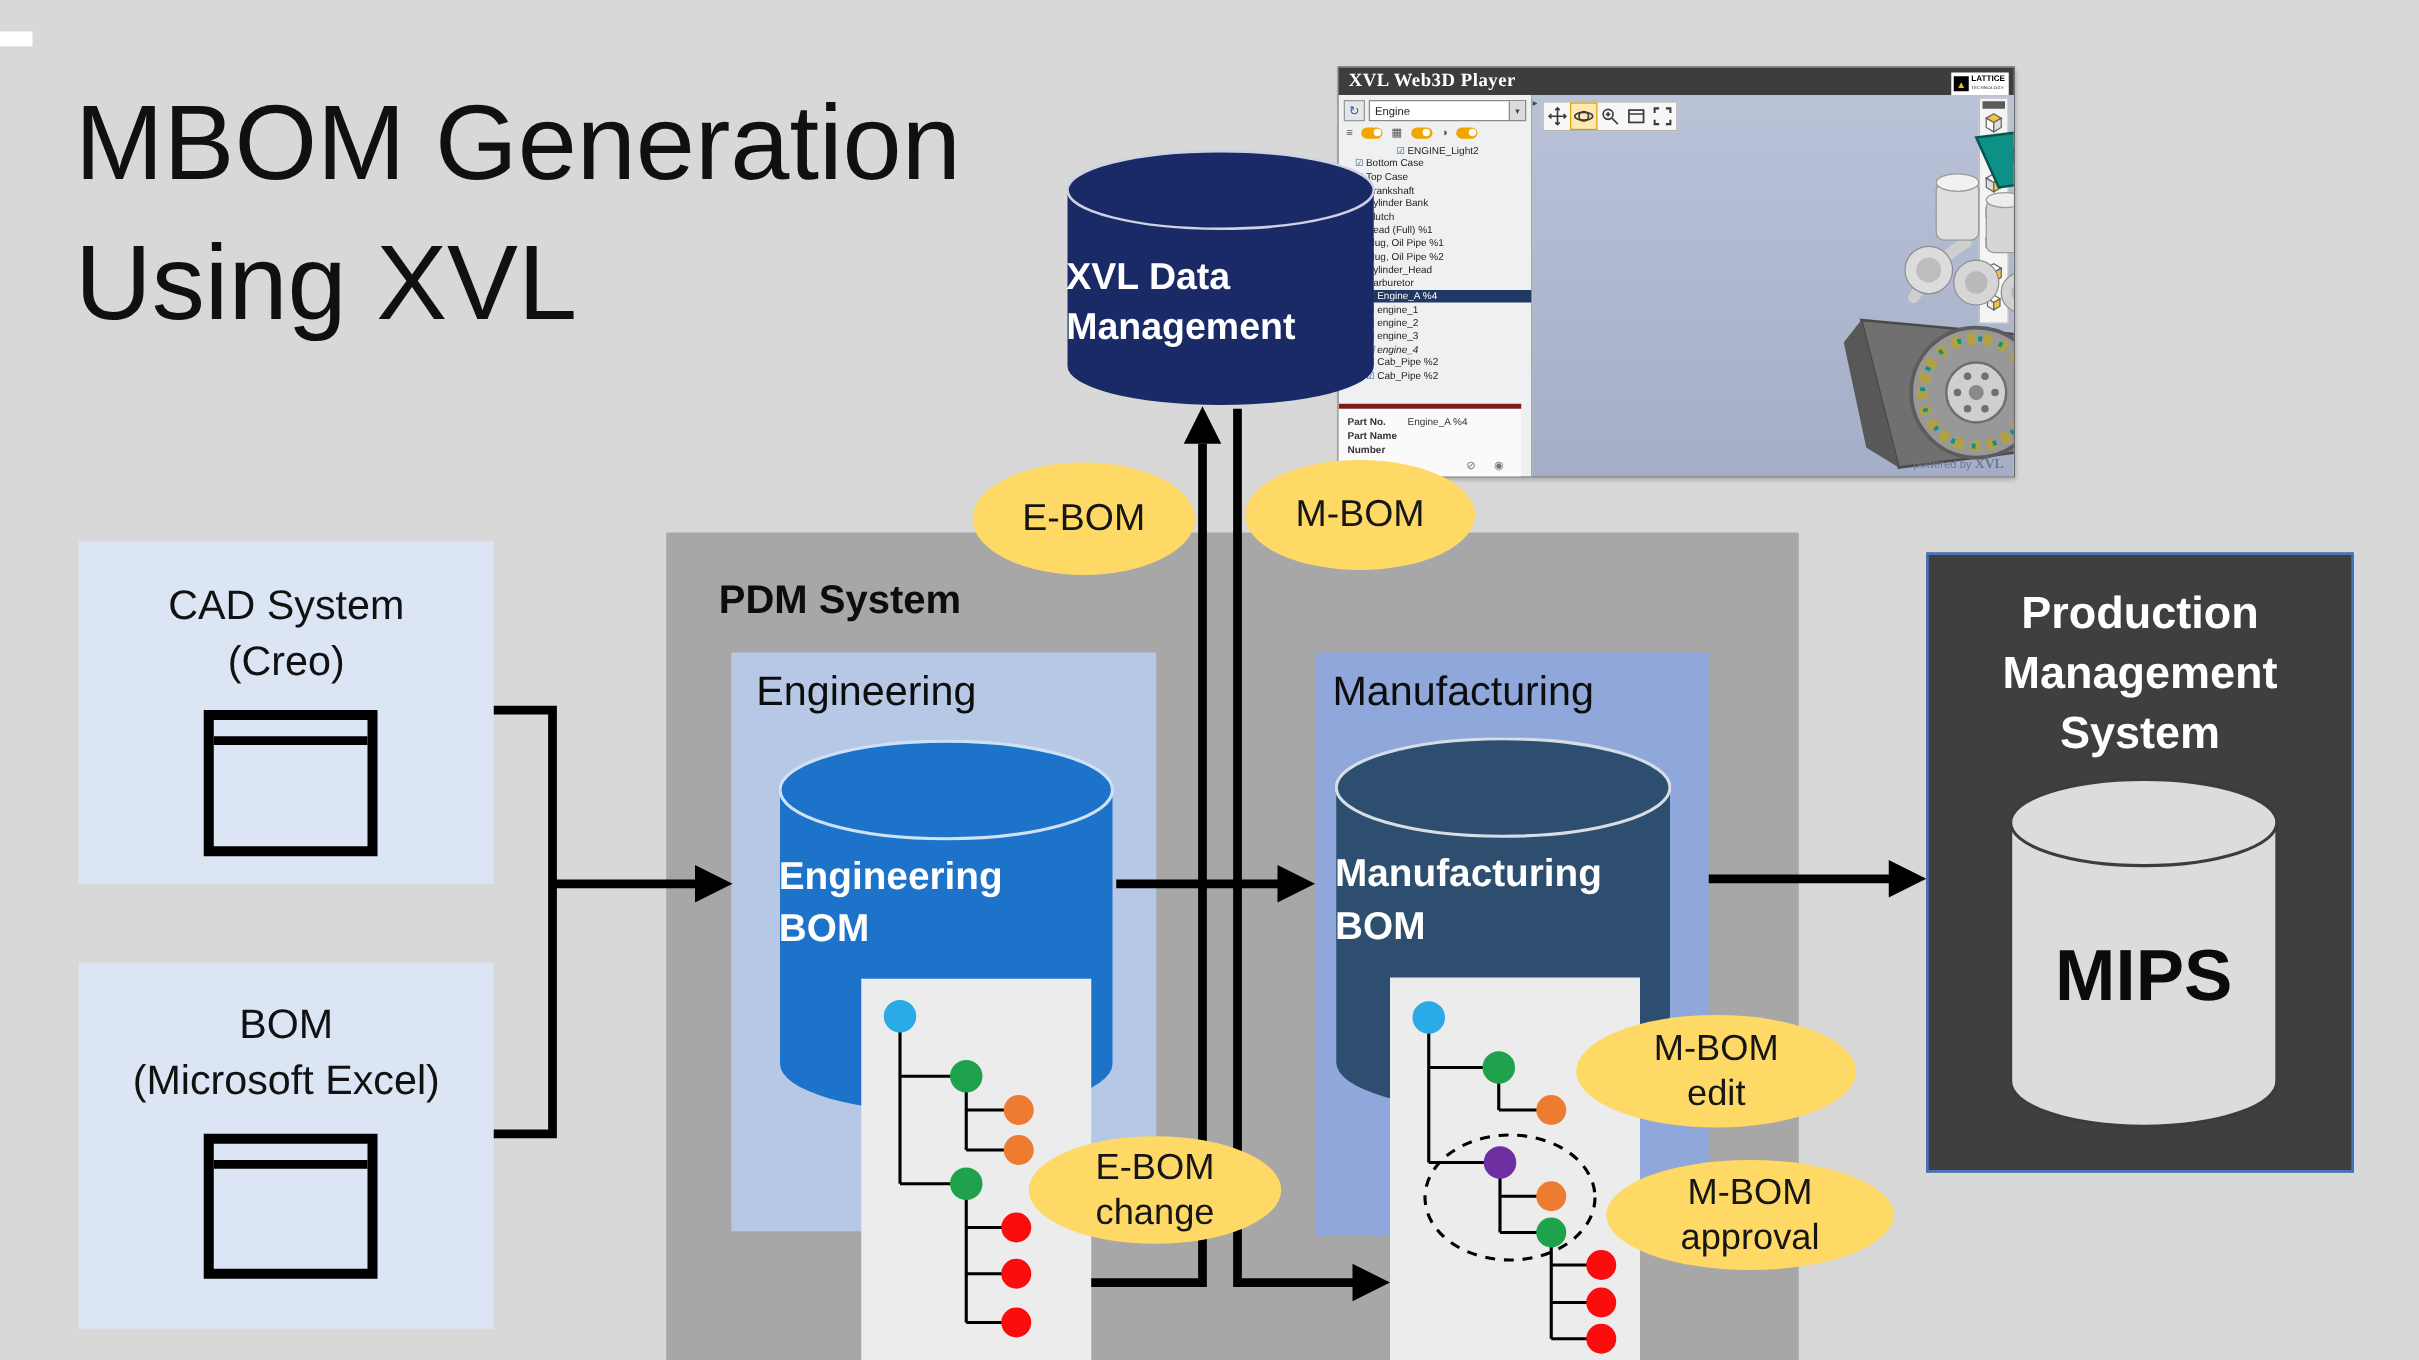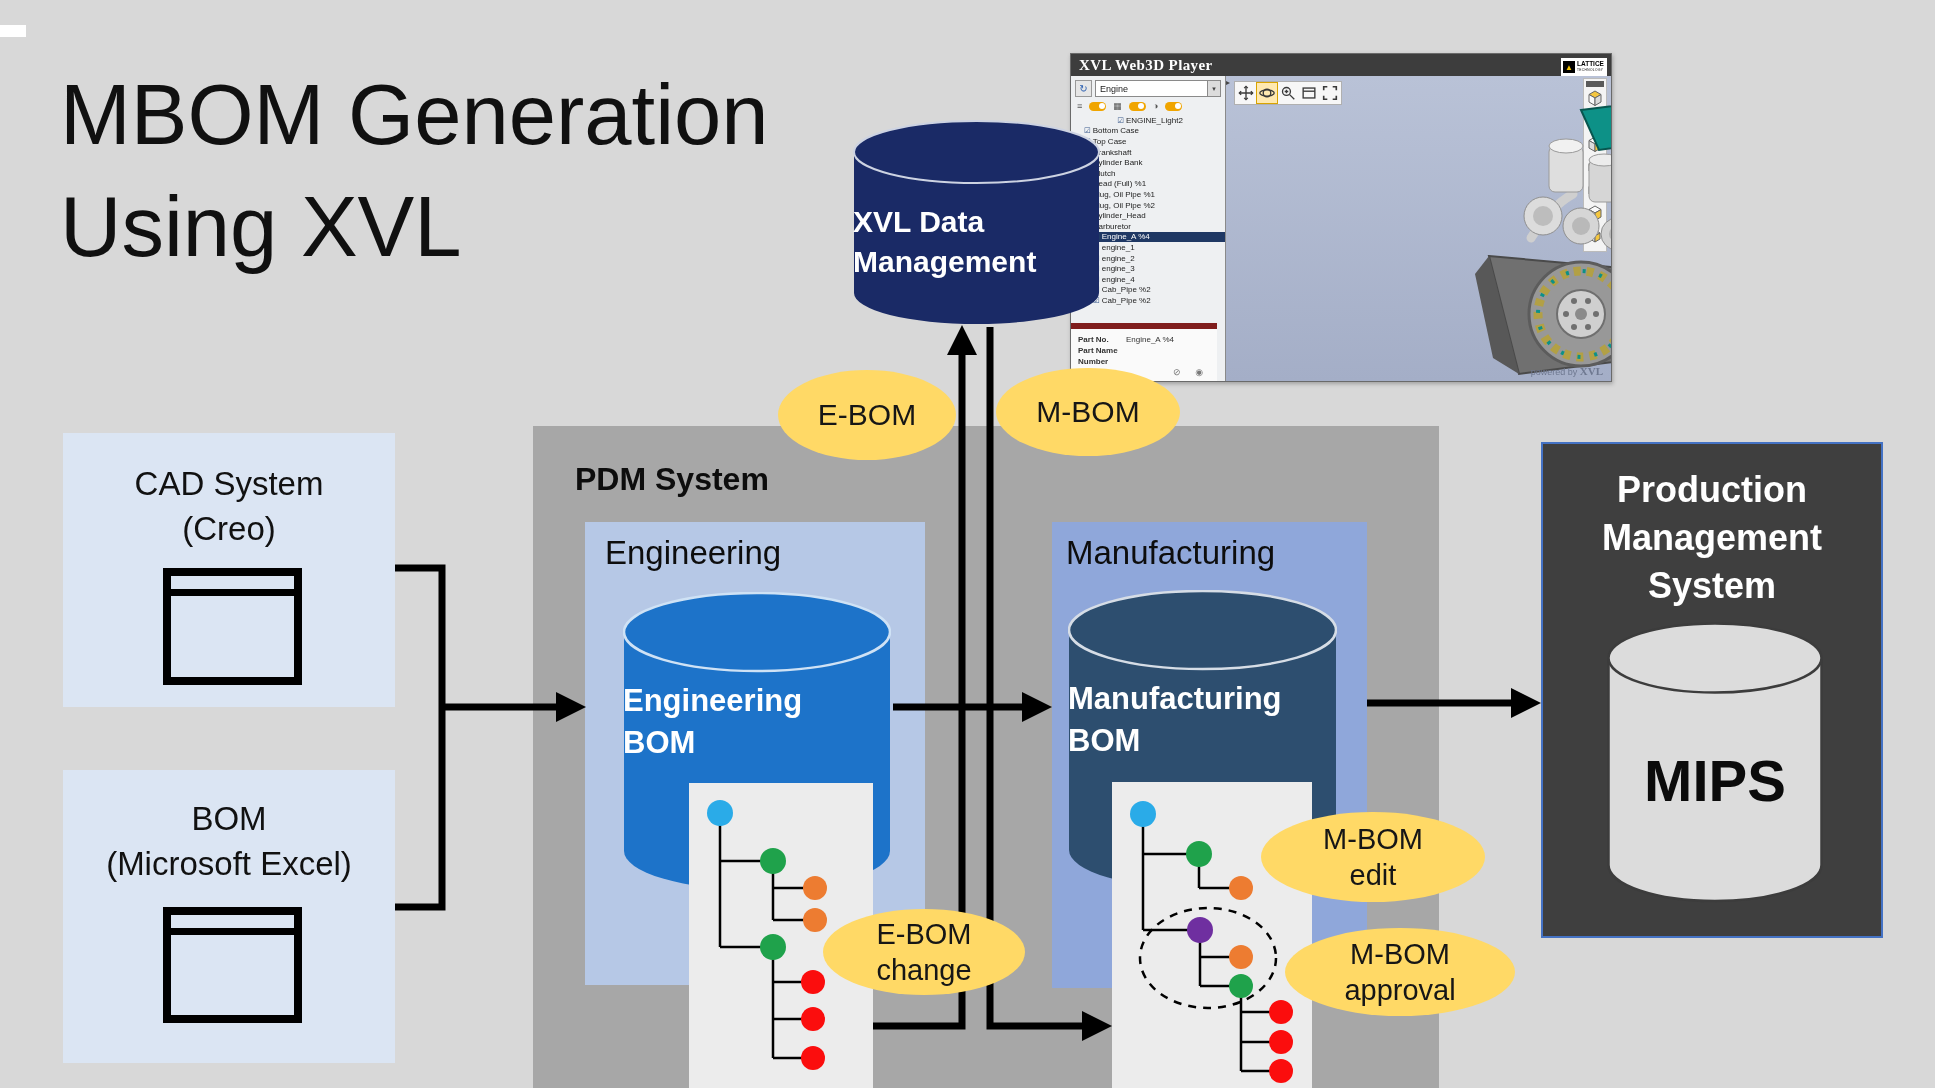--- a/index.html
+++ b/index.html
@@ -65,21 +65,21 @@
   .ptoggles{display:flex;gap:7px;padding:2px 6px 3px 6px;align-items:center;}
   .tico{font-size:9px;color:#555;}
   .tico.i1::before{content:"≡";} .tico.i2::before{content:"▦";} .tico.i3::before{content:"◑";}
   .pill{width:17px;height:9px;border-radius:5px;background:#f0a500;position:relative;}
   .pill::after{content:"";position:absolute;right:1.5px;top:1.5px;width:6px;height:6px;border-radius:50%;background:#fff;}
   .ptree{list-style:none;margin:0;padding:1px 0 0 0;font-size:8px;color:#222;}
   .ptree li{height:10.6px;display:flex;align-items:center;gap:2px;white-space:nowrap;overflow:hidden;}
   .chk{color:#3a5a8c;font-size:7.5px;}
   .chk::before{content:"☑";}
   .ptree li.selected{background:#1f3864;color:#fff;}
-  .pinfo{position:absolute;left:0;bottom:0;width:146px;height:58px;background:#fafafa;border-top:6px solid #7f1d1d;
+  .pinfo{position:absolute;left:0;bottom:0;width:146px;height:58px;background:#fafafa;border-top:4px solid #7f1d1d;
          padding:5px 7px;box-sizing:border-box;font-size:8px;color:#333;}
   .pinfo .row{display:flex;gap:6px;line-height:11px;}
   .pinfo b{width:42px;display:inline-block;}
   .pinfo .icons{position:absolute;right:8px;bottom:4px;color:#777;font-size:9px;letter-spacing:6px;}
   .pinfo .icons::before{content:"⊘ ◉";}
   .pview{position:relative;flex:1;background:linear-gradient(180deg,#b9c2d7 0%,#a4aec7 100%);overflow:hidden;}
   .collapse-tab{position:absolute;left:0;top:2px;color:#444;font-size:8px;}
   .collapse-tab::before{content:"▸";}
   .ptoolbar{position:absolute;left:8px;top:5px;display:flex;background:#f7f7f7;border:1px solid #b0b0b0;padding:1px;gap:1px;}
   .ptoolbar .tb{width:20px;height:20px;display:flex;align-items:center;justify-content:center;}
@@ -187,21 +187,21 @@
             <span>engine_1</span>
           </li>
             <li class="ptree-item" style="padding-left: 22px;">
             <span class="chk"></span>
             <span>engine_2</span>
           </li>
             <li class="ptree-item" style="padding-left: 22px;">
             <span class="chk"></span>
             <span>engine_3</span>
           </li>
-            <li class="ptree-item" style="padding-left: 22px;">
+            <li class="ptree-item" style="padding-left: 22px; font-style: italic;">
             <span class="chk"></span>
             <span>engine_4</span>
           </li>
             <li class="ptree-item" style="padding-left: 22px;">
             <span class="chk"></span>
             <span>Cab_Pipe %2</span>
           </li>
             <li class="ptree-item" style="padding-left: 22px; align-items: center;">
             <span class="chk"></span>
             <span>Cab_Pipe %2</span>

